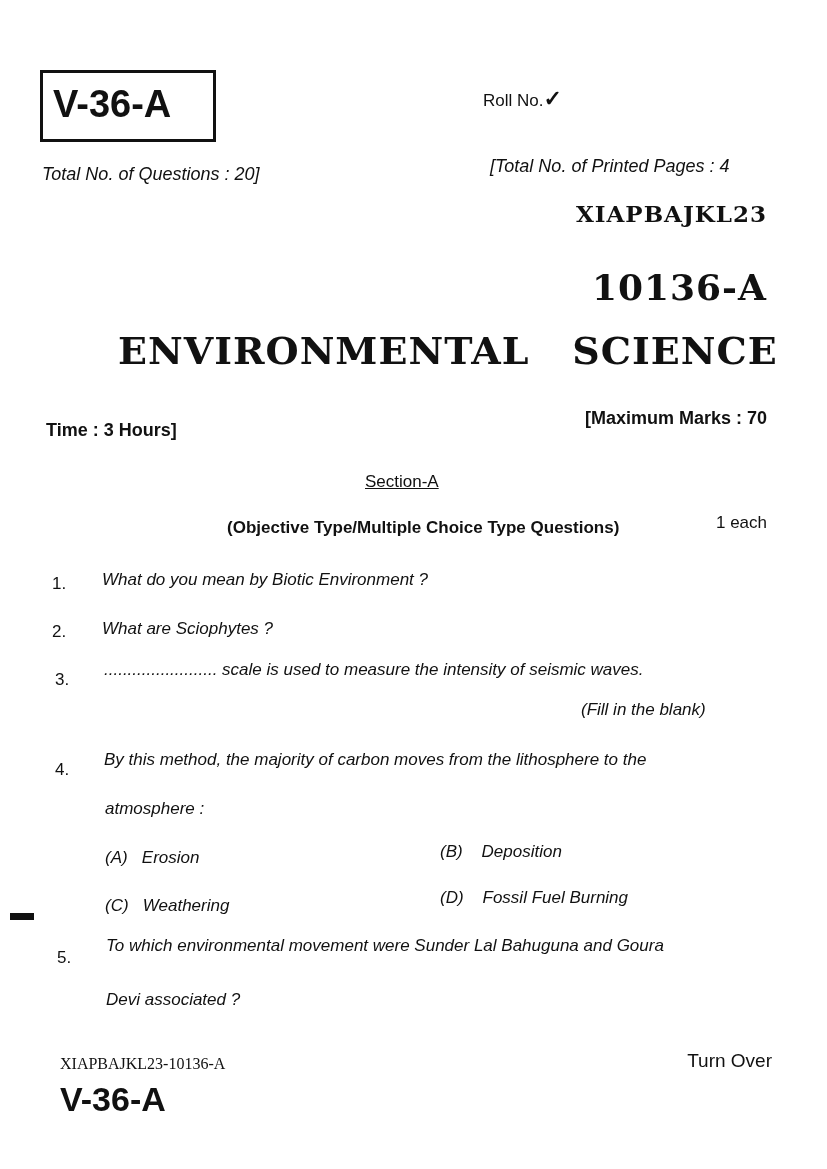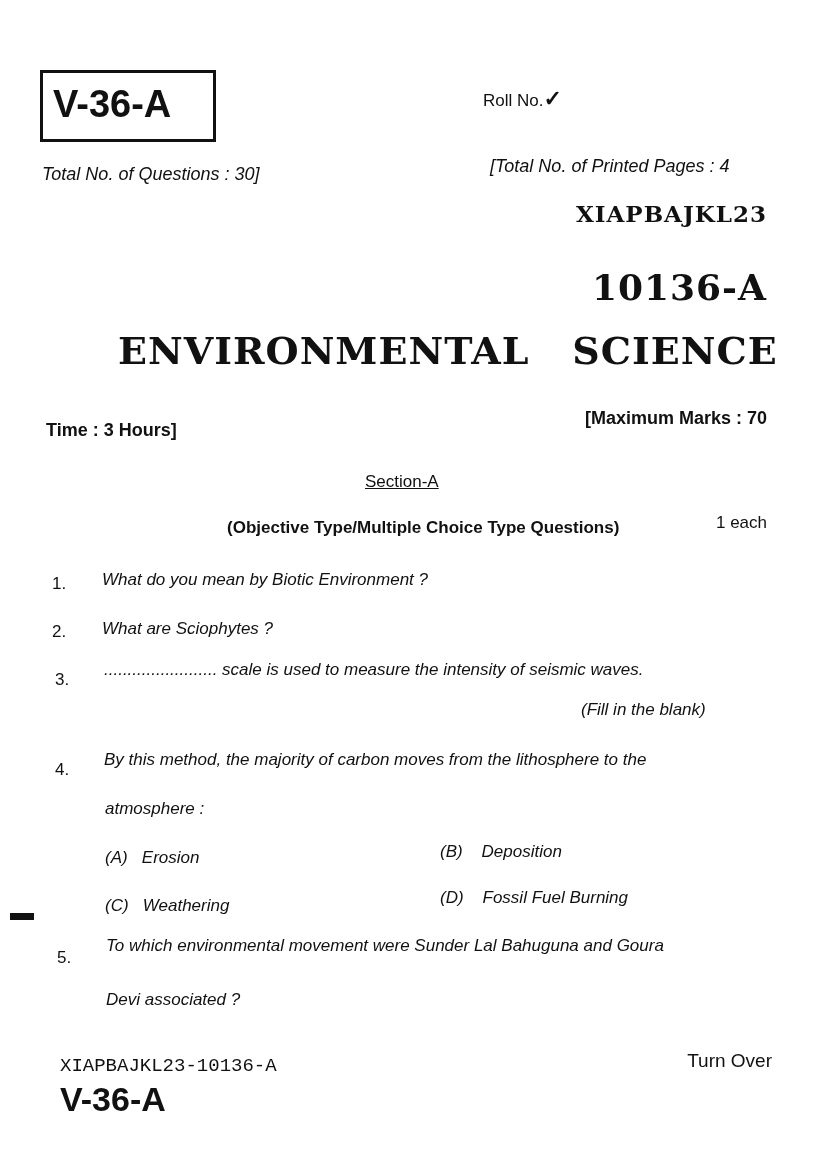--- a/index.html
+++ b/index.html
@@ -17,36 +17,36 @@
       position: absolute; left: 10px; top: 10px;
       font-family: "Liberation Sans", sans-serif; font-weight: bold; font-size: 38px; letter-spacing: 0px;
     }
     .roll { left: 483px; top: 86px; font-size: 17px; }
     .roll .tick { font-weight: bold; font-size: 22px; }
     .sans-it { font-family: "Liberation Sans", sans-serif; font-style: italic; font-size: 18px; }
     .serif-big { font-family: "DejaVu Serif", serif; font-weight: bold; letter-spacing: 1px; }
     .sans-bold { font-family: "Liberation Sans", sans-serif; font-weight: bold; }
     .q { font-size: 17px; font-style: italic; }
     .qnum { font-size: 17px; }
-    .footer-code { font-family: Liberation Mono, monospace; font-size: 19px; }
+    .footer-code { font-family: Liberation Serif, serif; font-size: 16px; }
     .footer-big { font-family: "Liberation Sans", sans-serif; font-weight: bold; font-size: 34px; }
     .smudge { left: 10px; top: 913px; width: 24px; height: 7px; background: #111; }
   </style>
 </head>
 <body>
 
 <div class="abs code-box">
   <span>V-36-A</span>
 </div>
 
 <div class="abs roll">
   <span>Roll No.</span><span class="tick">✓</span>
 </div>
 
-<div class="abs sans-it" style="left:42px; top:164px;">Total No. of Questions : 30]</div>
+<div class="abs sans-it" style="left:42px; top:164px;">Total No. of Questions : 20]</div>
 <div class="abs sans-it" style="left:490px; top:156px;">[Total No. of Printed Pages : 4</div>
 
 <div class="abs serif-big" style="right:60px; top:200px; font-size:23px;">XIAPBAJKL23</div>
 <div class="abs serif-big" style="right:60px; top:266px; font-size:36px;">10136-A</div>
 <div class="abs serif-big" style="left:118px; top:328px; font-size:38px; white-space:pre;">ENVIRONMENTAL   SCIENCE</div>
 
 <div class="abs sans-bold" style="left:46px; top:420px; font-size:18px;">Time : 3 Hours]</div>
 <div class="abs sans-bold" style="right:60px; top:408px; font-size:18px;">[Maximum Marks : 70</div>
 
 <div class="abs" style="left:365px; top:472px; font-size:17px;text-decoration:underline;">Section-A</div>

